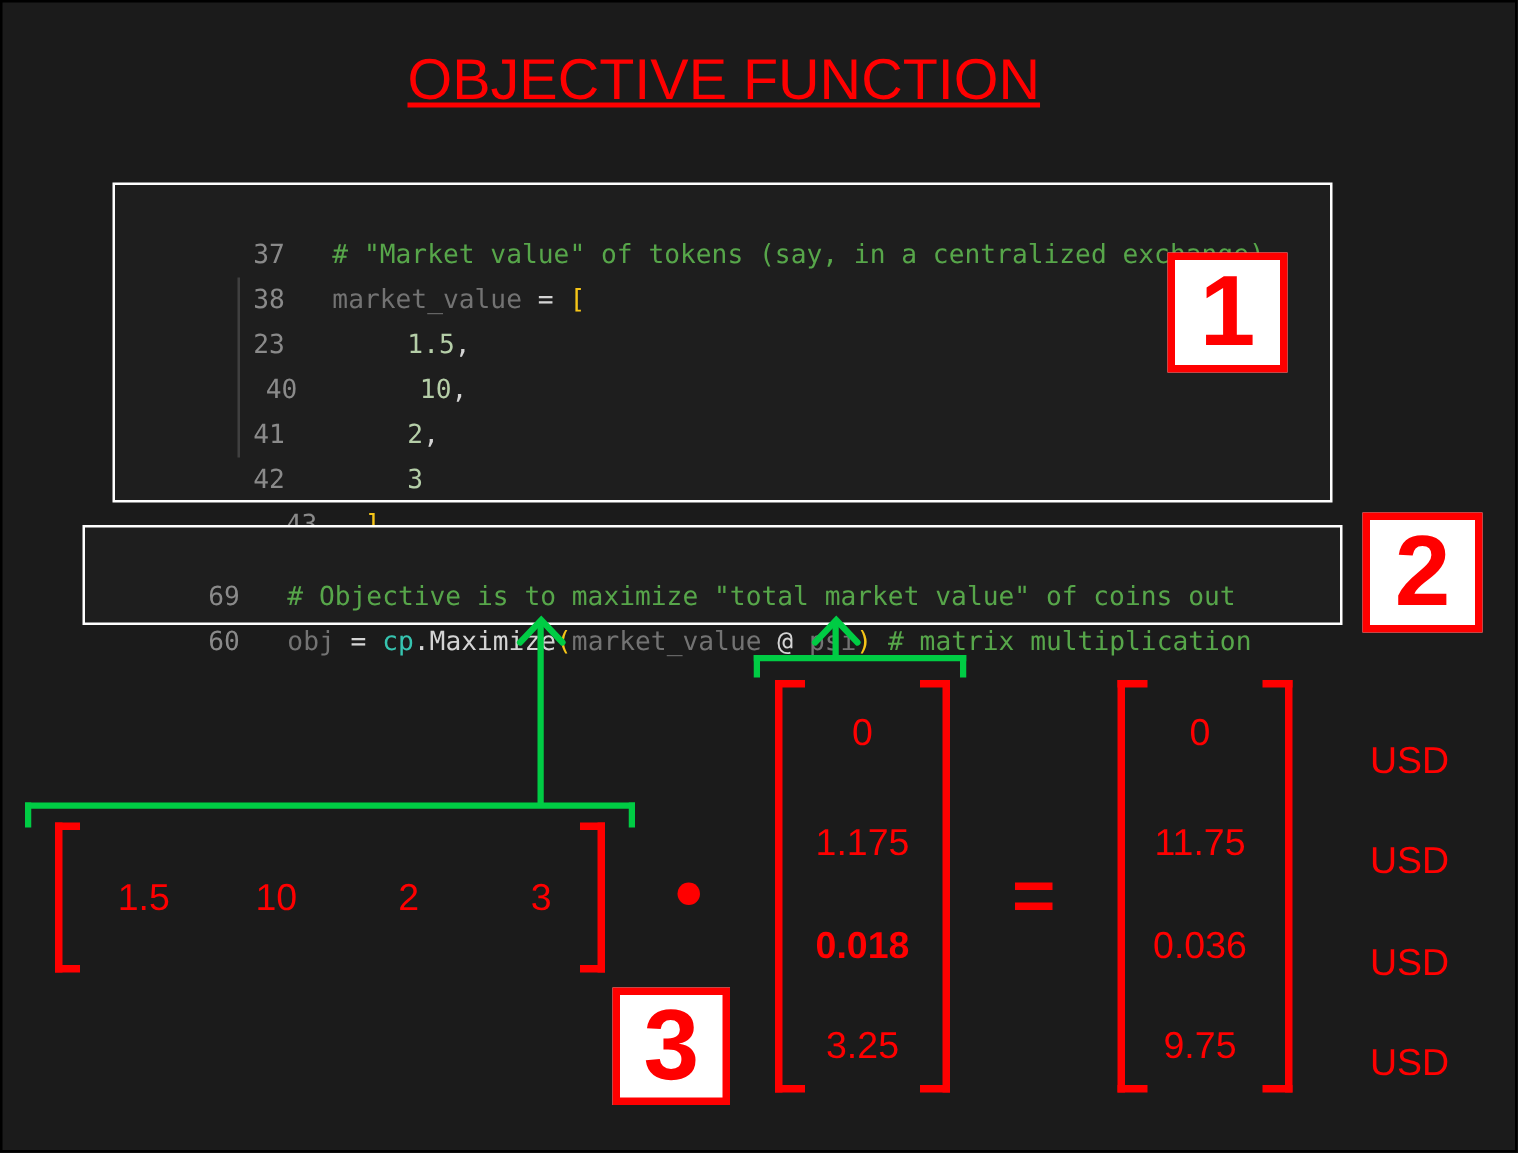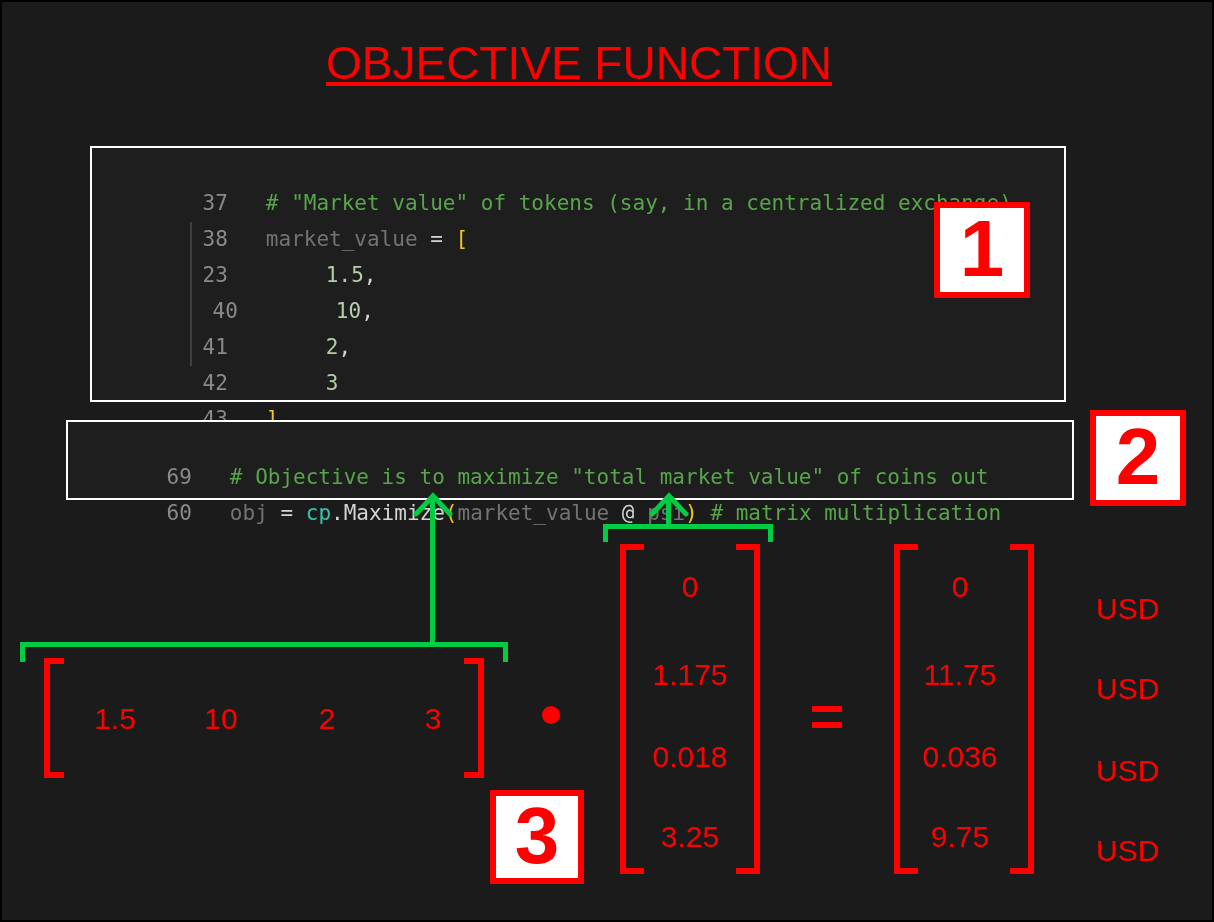--- a/index.html
+++ b/index.html
@@ -48,21 +48,21 @@
     </div>
     <div class="codeline" style="top:109px;margin-left:10px;">
       <span class="ln">40</span><span style="display:inline-block;width:60px;"></span><span class="num">10</span><span class="op">,</span>
     </div>
     <div class="codeline" style="top:145px;">
       <span class="ln">41</span><span style="display:inline-block;width:60px;"></span><span class="num">2</span><span class="op">,</span>
     </div>
     <div class="codeline" style="top:181px;">
       <span class="ln">42</span><span style="display:inline-block;width:60px;"></span><span class="num">3</span>
     </div>
-    <div class="codeline" style="top:217px;">
+    <div class="codeline" style="top:217px;margin-left:26px;">
       <span class="ln">43</span><span class="brk">]</span>
     </div>
   </div>
 
   <div class="badge" style="left:932px;top:200px;width:96px;height:96px;font-size:80px;line-height:82px;">1</div>
 
   <div class="codebox" style="left:64px;top:418px;width:1004px;height:76px;">
     <div class="codeline" style="top:1px;">
       <span class="ln" style="width:48px;">69</span><span class="cm"># Objective is to maximize "total market value" of coins out</span>
     </div>
@@ -100,21 +100,21 @@
   <div class="mat" style="left:396px;top:700px;width:70px;">3</div>
 
   <div style="position:absolute;left:540px;top:704px;width:18px;height:18px;border-radius:50%;background:#ff0000;"></div>
 
   <div class="badge" style="left:488px;top:788px;width:94px;height:94px;font-size:80px;line-height:80px;">3</div>
 
   <div class="br l" style="left:618px;top:542px;width:24px;height:330px;"></div>
   <div class="br r" style="left:734px;top:542px;width:24px;height:330px;"></div>
   <div class="mat" style="left:628px;top:568px;width:120px;">0</div>
   <div class="mat" style="left:628px;top:656px;width:120px;">1.175</div>
-  <div class="mat" style="left:628px;top:738px;width:120px;">0.018</div>
+  <div class="mat" style="left:628px;top:738px;width:120px;font-weight:bold;">0.018</div>
   <div class="mat" style="left:628px;top:818px;width:120px;">3.25</div>
 
   <div>
     <div style="position:absolute;left:810px;top:704px;width:30px;height:6px;background:#ff0000;"></div>
     <div style="position:absolute;left:810px;top:720px;width:30px;height:6px;background:#ff0000;"></div>
   </div>
 
   <div class="br l" style="left:892px;top:542px;width:24px;height:330px;"></div>
   <div class="br r" style="left:1008px;top:542px;width:24px;height:330px;"></div>
   <div class="mat" style="left:898px;top:568px;width:120px;">0</div>

